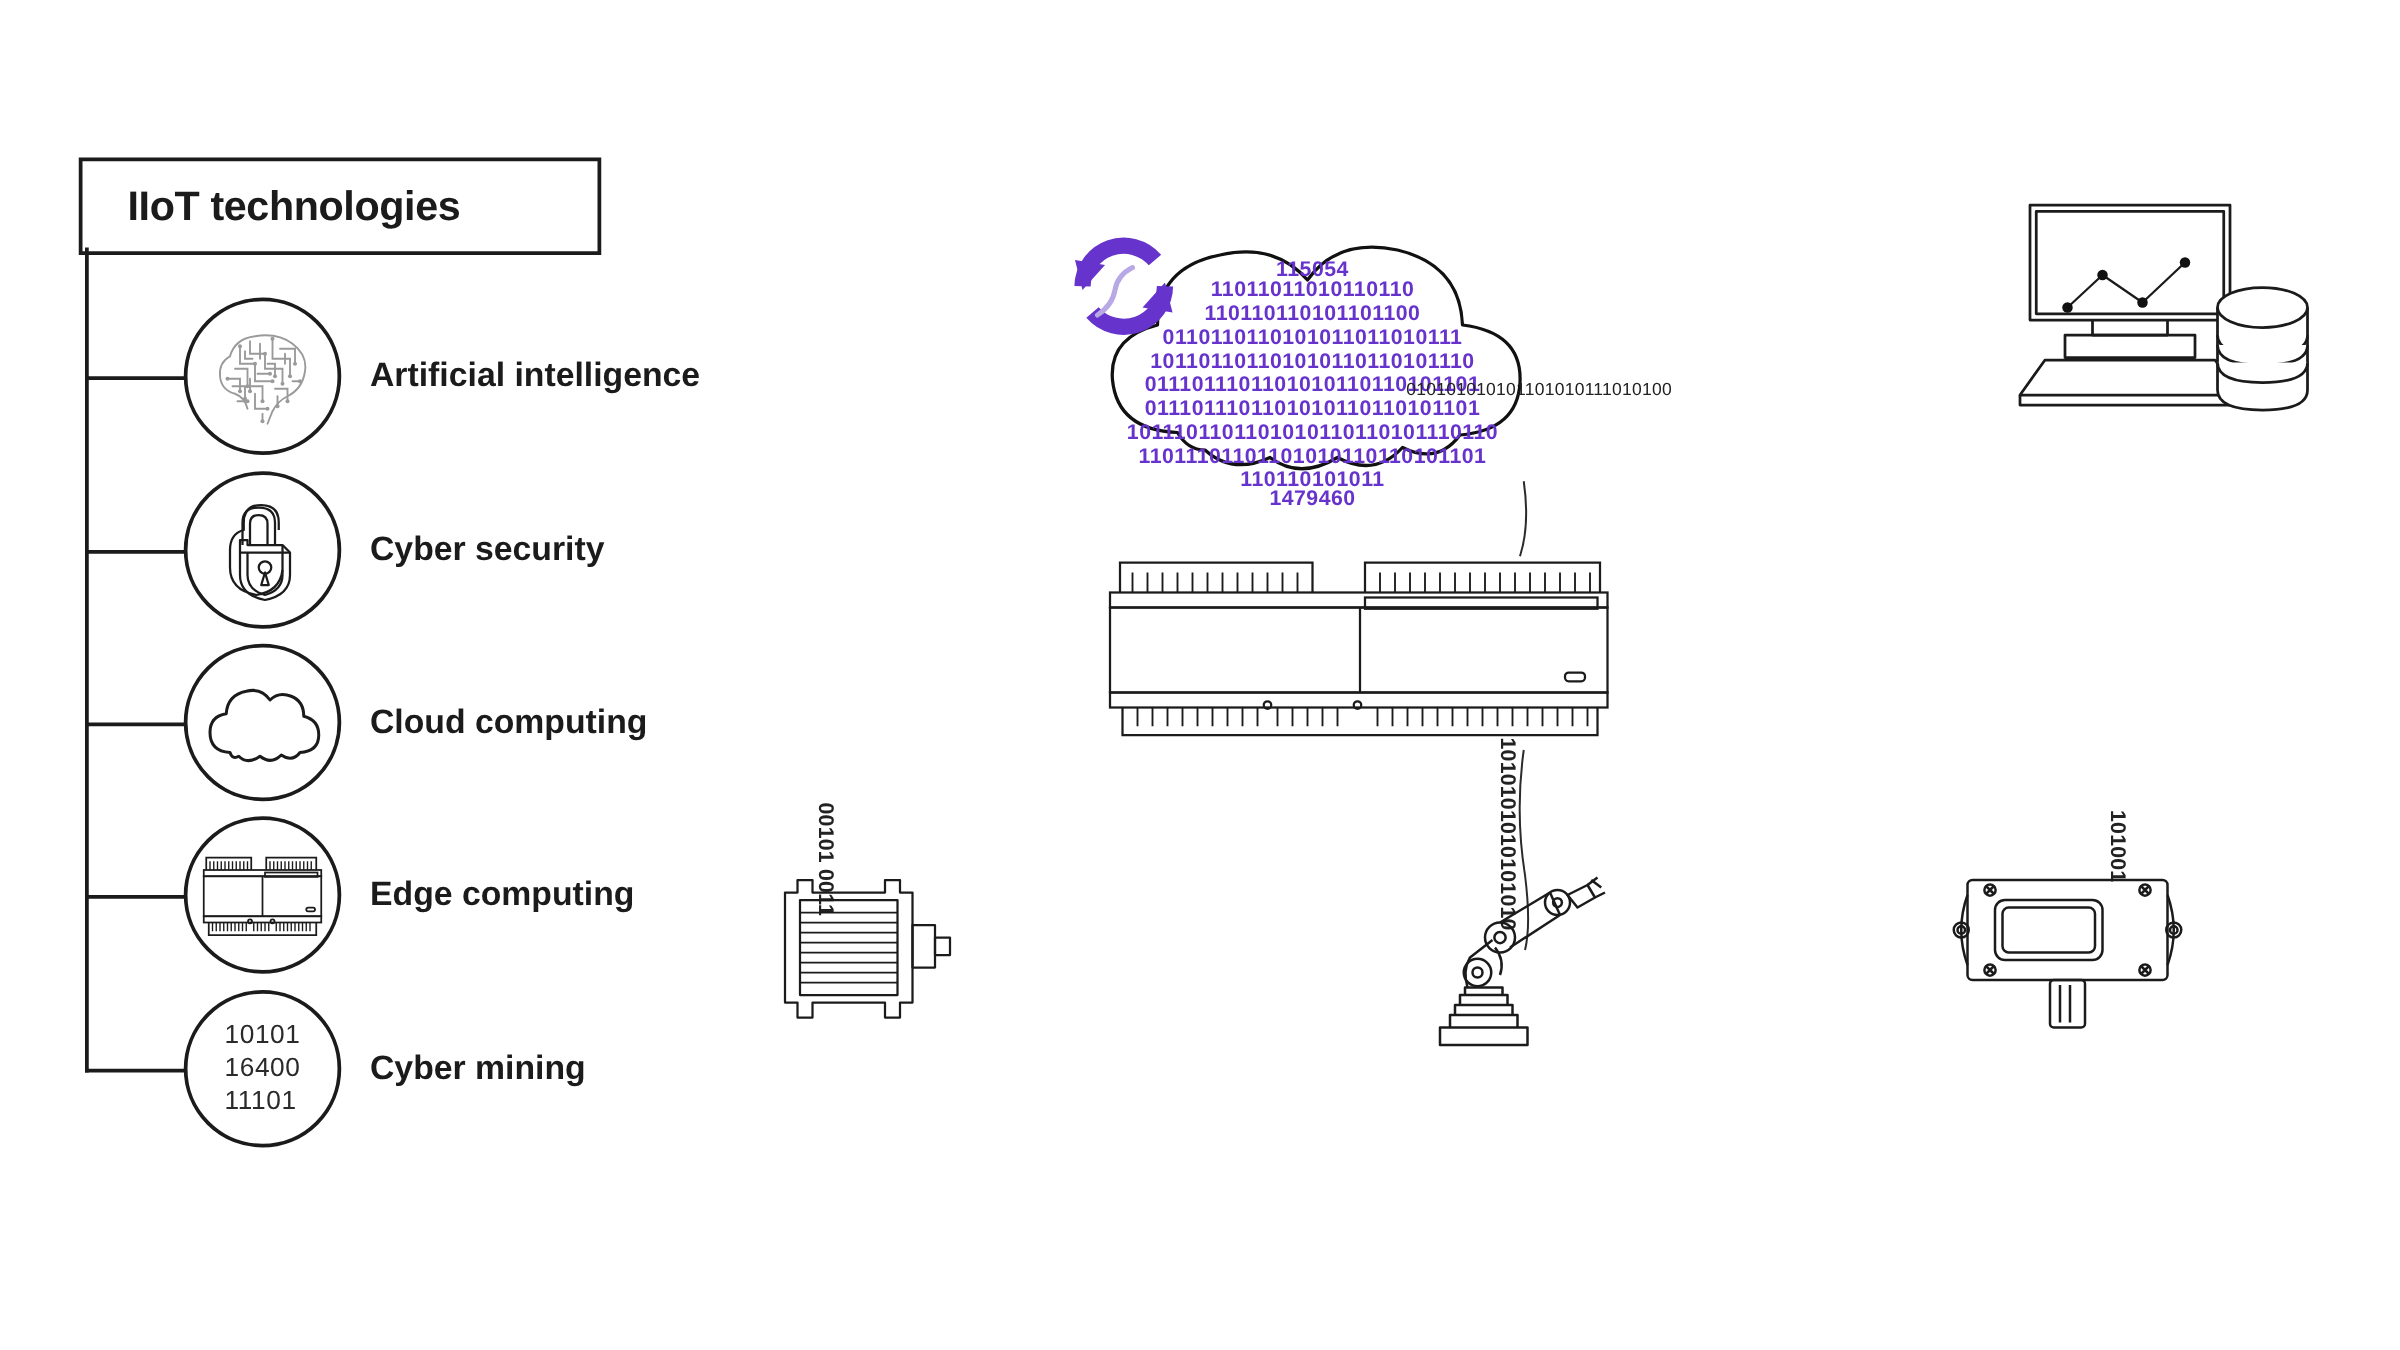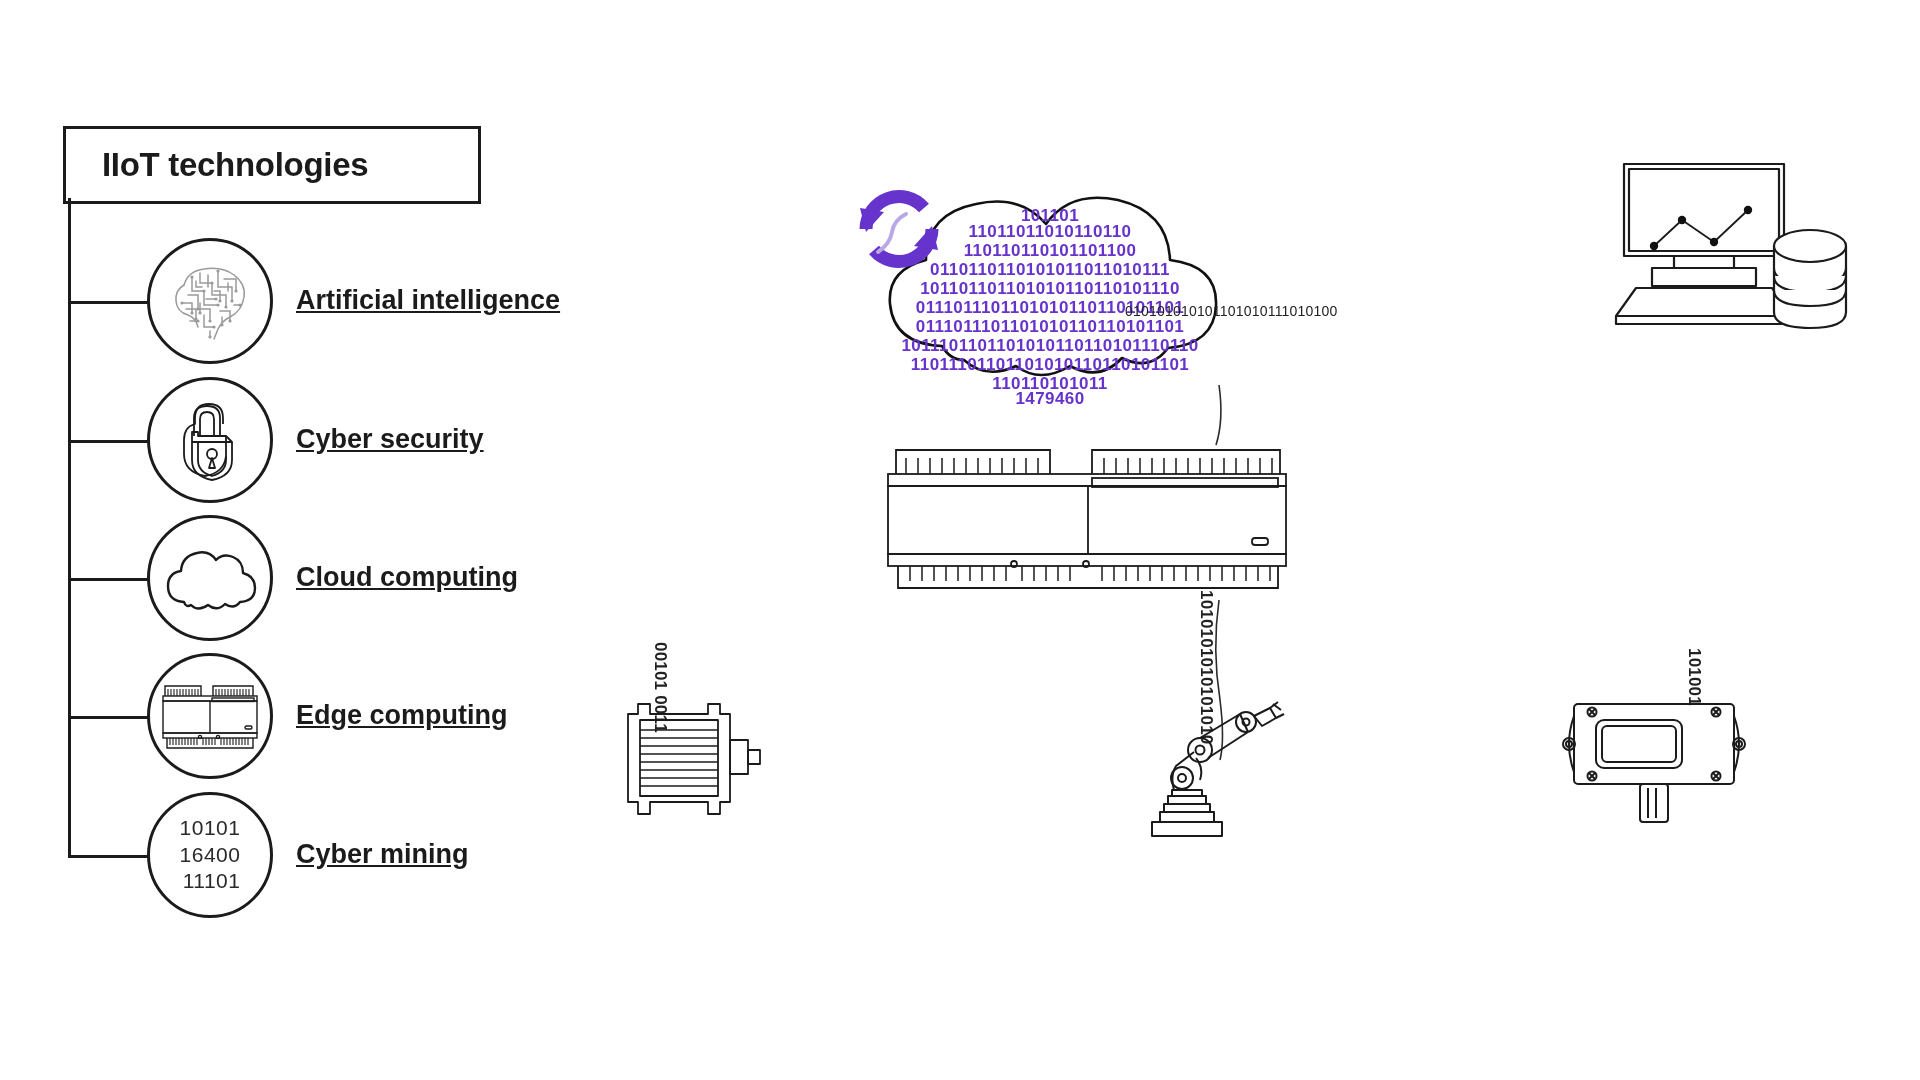--- a/index.html
+++ b/index.html
@@ -28,25 +28,25 @@
 
   .tech-item{position:absolute;left:0;top:0;height:128px;}
   .tech-circle{
     position:absolute;left:147px;top:0;width:126px;height:126px;
     border:3px solid #1b1b1b;border-radius:50%;
     background:#fff;box-sizing:border-box;
     display:flex;align-items:center;justify-content:center;
   }
   .tech-label{
     position:absolute;left:296px;top:47px;
-    font-size:27px;font-weight:bold;color:#1b1b1b;white-space:nowrap;text-decoration:underline;
+    font-size:27px;font-weight:bold;color:#1b1b1b;white-space:nowrap;
   }
   .bin-stack{
     font-family:"Liberation Sans","DejaVu Sans",sans-serif;
-    font-size:21px;line-height:1.28;color:#2a2a2a;text-align:right;
+    font-size:21px;line-height:1.28;color:#2a2a2a;text-align:left;
     letter-spacing:0.5px;
   }
 
   
   #diagram{position:absolute;left:700px;top:0;width:1220px;height:1080px;}
 
   .bin-h{
     position:absolute;font-size:14px;font-weight:normal;color:#222;
     white-space:nowrap;letter-spacing:0.2px;
   }
@@ -268,21 +268,21 @@
     </svg>
 
     <div style="position:absolute;left:150px;top:168px;width:400px;height:230px;">
       <svg width="400" height="230" viewBox="0 0 400 230" style="position:absolute;left:0;top:0;" aria-hidden="true">
         <path d="M92 178 Q44 176 40 136 Q37 102 76 92 Q76 46 126 36 Q170 26 196 56
                  Q220 22 268 32 Q318 44 320 92 Q368 98 366 138 Q364 176 318 180
                  Q300 204 272 190 Q250 214 220 198 Q190 216 166 198 Q136 212 114 192
                  Q100 192 92 178 Z" fill="#ffffff" stroke="#111111" stroke-width="2.6" stroke-linejoin="round"></path>
       </svg>
       <div id="cloud-binary-text">
-          <div style="position: absolute; left: 0px; width: 400px; text-align: center; top: 38px; color: rgb(102, 51, 204); font-weight: bold; font-size: 17px; letter-spacing: 0.4px; font-family: &quot;Liberation Sans&quot;, &quot;DejaVu Sans&quot;, sans-serif; white-space: nowrap;">101101</div>
+          <div style="position: absolute; left: 0px; width: 400px; text-align: center; top: 38px; color: rgb(102, 51, 204); font-weight: bold; font-size: 17px; letter-spacing: 0.4px; font-family: &quot;Liberation Sans&quot;, &quot;DejaVu Sans&quot;, sans-serif; white-space: nowrap;">115054</div>
           <div style="position: absolute; left: 0px; width: 400px; text-align: center; top: 54px; color: rgb(102, 51, 204); font-weight: bold; font-size: 17px; letter-spacing: 0.4px; font-family: &quot;Liberation Sans&quot;, &quot;DejaVu Sans&quot;, sans-serif; white-space: nowrap;">11011011010110110</div>
           <div style="position: absolute; left: 0px; width: 400px; text-align: center; top: 73px; color: rgb(102, 51, 204); font-weight: bold; font-size: 17px; letter-spacing: 0.4px; font-family: &quot;Liberation Sans&quot;, &quot;DejaVu Sans&quot;, sans-serif; white-space: nowrap;">110110110101101100</div>
           <div style="position: absolute; left: 0px; width: 400px; text-align: center; top: 92px; color: rgb(102, 51, 204); font-weight: bold; font-size: 17px; letter-spacing: 0.4px; font-family: &quot;Liberation Sans&quot;, &quot;DejaVu Sans&quot;, sans-serif; white-space: nowrap;">0110110110101011011010111</div>
           <div style="position: absolute; left: 0px; width: 400px; text-align: center; top: 111px; color: rgb(102, 51, 204); font-weight: bold; font-size: 17px; letter-spacing: 0.4px; font-family: &quot;Liberation Sans&quot;, &quot;DejaVu Sans&quot;, sans-serif; white-space: nowrap;">101101101101010110110101110</div>
           <div style="position: absolute; left: 0px; width: 400px; text-align: center; top: 130px; color: rgb(102, 51, 204); font-weight: bold; font-size: 17px; letter-spacing: 0.4px; font-family: &quot;Liberation Sans&quot;, &quot;DejaVu Sans&quot;, sans-serif; white-space: nowrap;">0111011101101010110110101101</div>
           <div style="position: absolute; left: 0px; width: 400px; text-align: center; top: 149px; color: rgb(102, 51, 204); font-weight: bold; font-size: 17px; letter-spacing: 0.4px; font-family: &quot;Liberation Sans&quot;, &quot;DejaVu Sans&quot;, sans-serif; white-space: nowrap;">0111011101101010110110101101</div>
           <div style="position: absolute; left: 0px; width: 400px; text-align: center; top: 168px; color: rgb(102, 51, 204); font-weight: bold; font-size: 17px; letter-spacing: 0.4px; font-family: &quot;Liberation Sans&quot;, &quot;DejaVu Sans&quot;, sans-serif; white-space: nowrap;">1011101101101010110110101110110</div>
           <div style="position: absolute; left: 0px; width: 400px; text-align: center; top: 187px; color: rgb(102, 51, 204); font-weight: bold; font-size: 17px; letter-spacing: 0.4px; font-family: &quot;Liberation Sans&quot;, &quot;DejaVu Sans&quot;, sans-serif; white-space: nowrap;">11011101101101010110110101101</div>
           <div style="position: absolute; left: 0px; width: 400px; text-align: center; top: 206px; color: rgb(102, 51, 204); font-weight: bold; font-size: 17px; letter-spacing: 0.4px; font-family: &quot;Liberation Sans&quot;, &quot;DejaVu Sans&quot;, sans-serif; white-space: nowrap;">110110101011</div>
           <div style="position: absolute; left: 0px; width: 400px; text-align: center; top: 221px; color: rgb(102, 51, 204); font-weight: bold; font-size: 17px; letter-spacing: 0.4px; font-family: &quot;Liberation Sans&quot;, &quot;DejaVu Sans&quot;, sans-serif; white-space: nowrap;">1479460</div>

